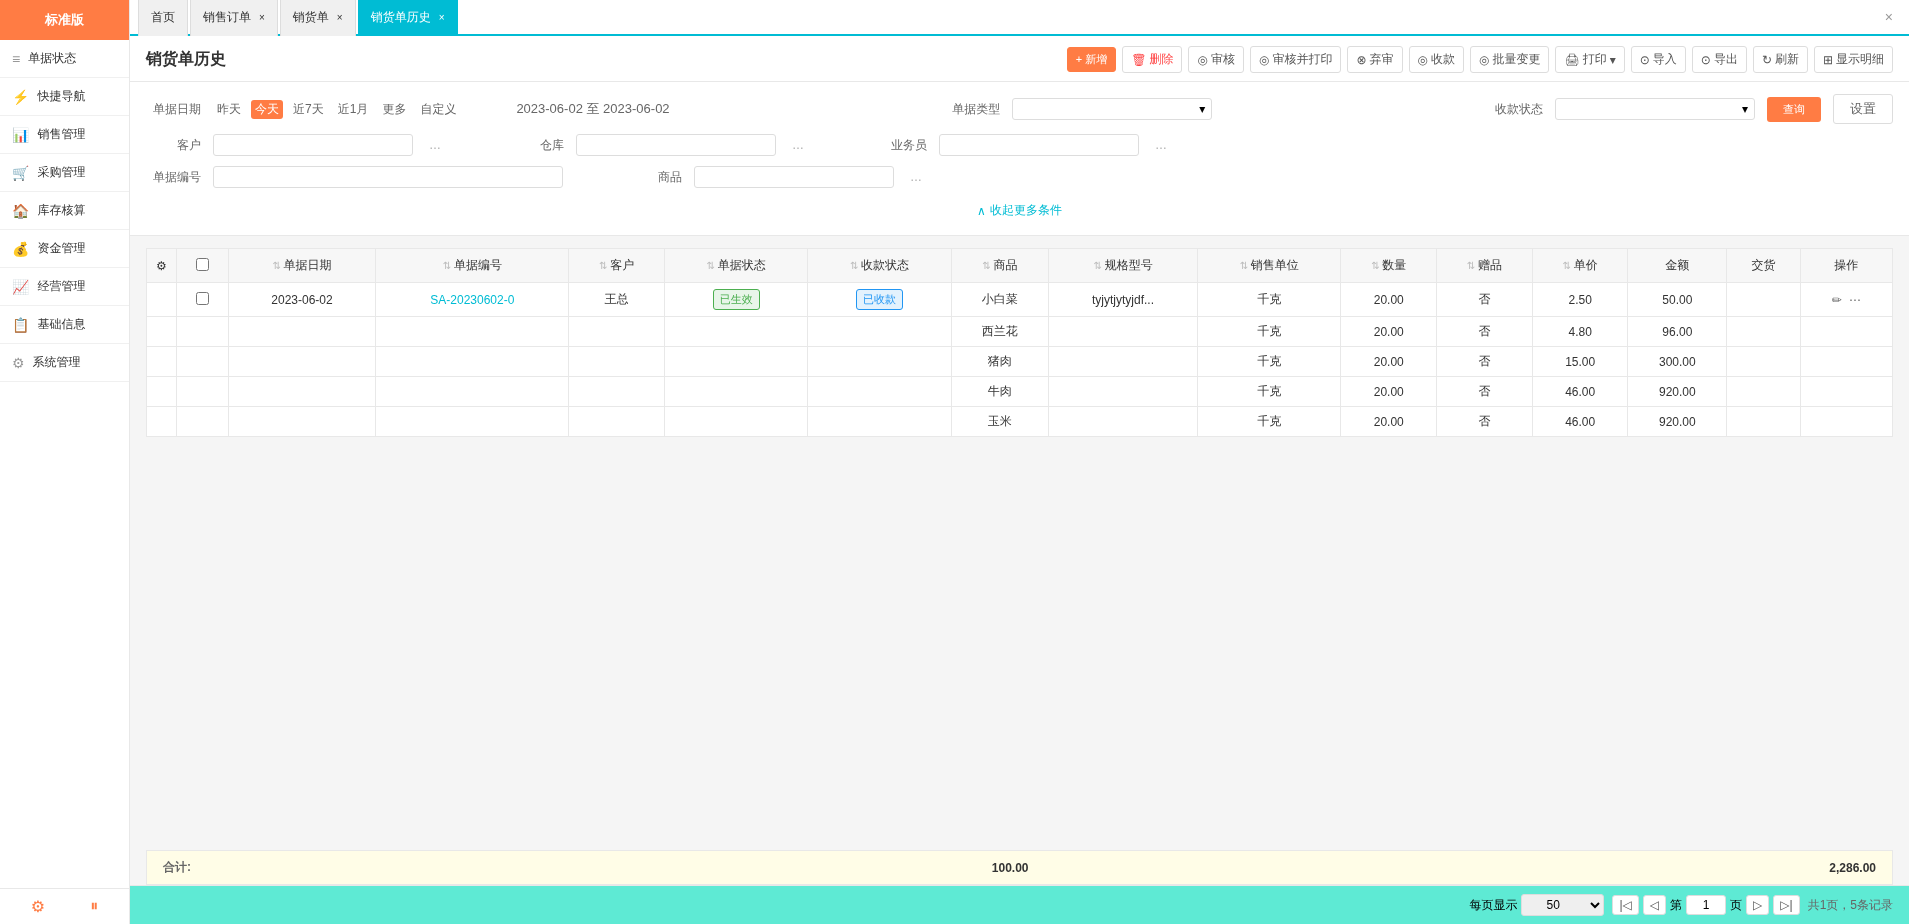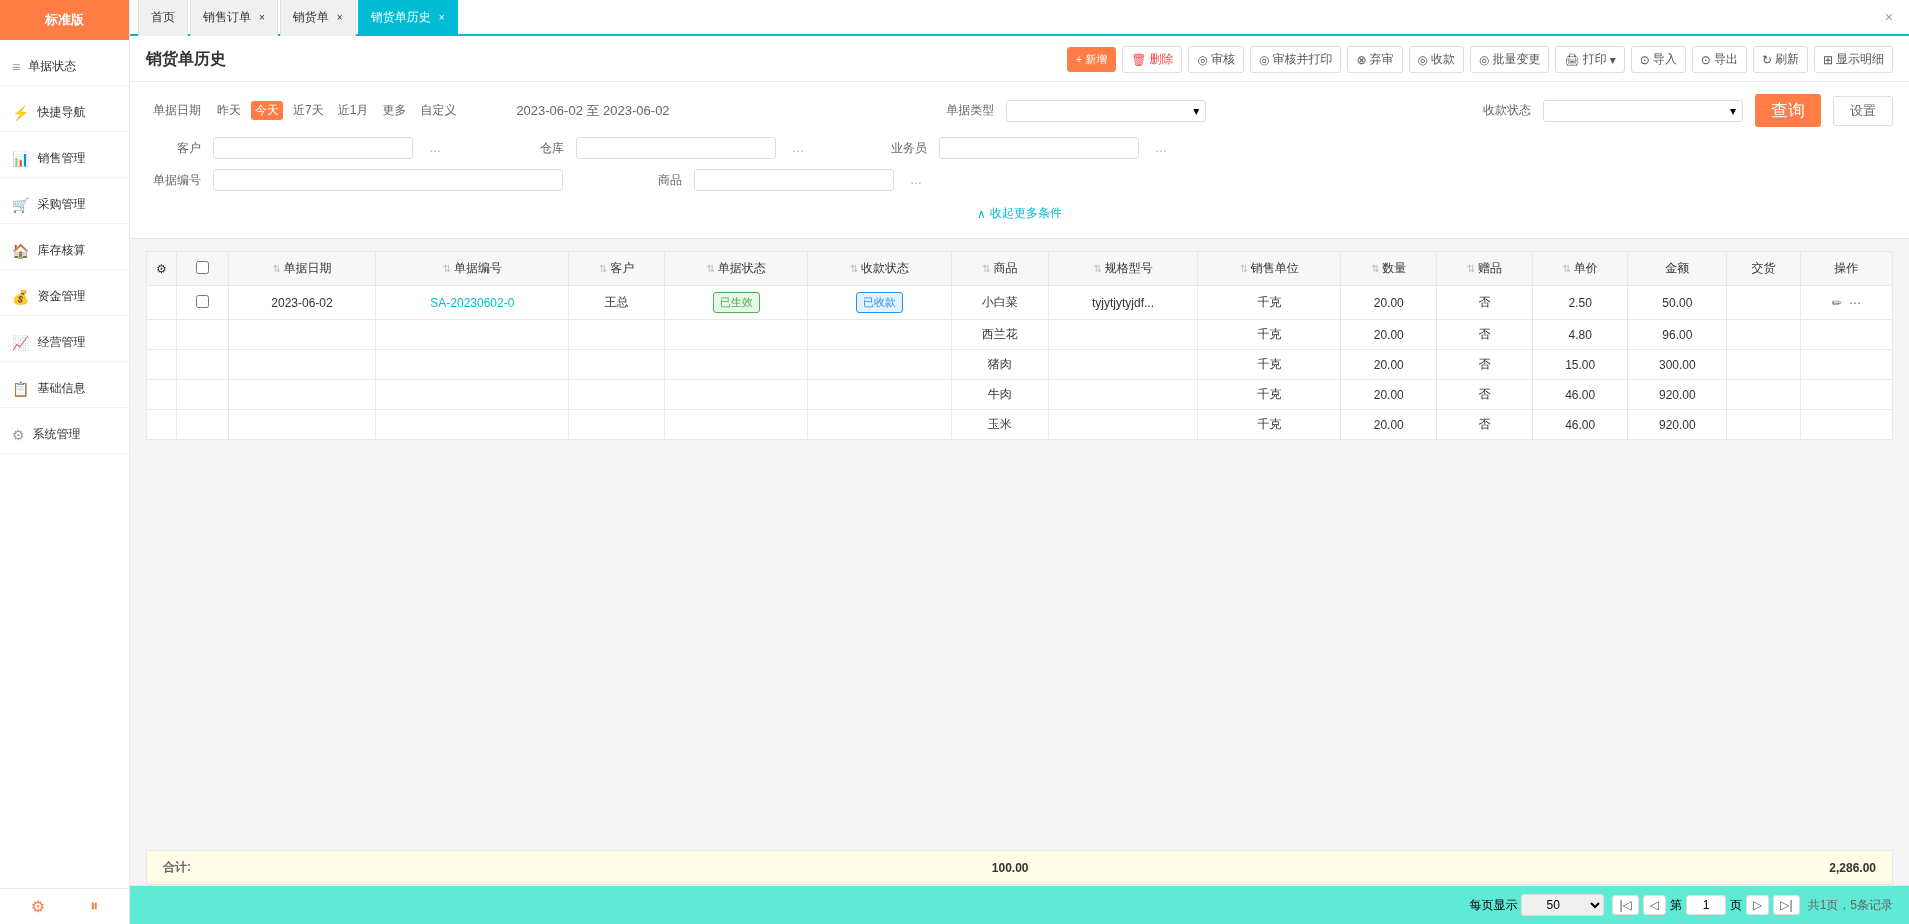--- a/index.html
+++ b/index.html
@@ -7,21 +7,20 @@
 
     
     .sidebar {
       width: 130px;
       background: #fff;
       border-right: 1px solid #e8e8e8;
       display: flex;
       flex-direction: column;
       height: 100%;
       flex-shrink: 0;
-      gap: 8px;
     }
     .sidebar-logo {
       height: 40px;
       background: #ff7c44;
       display: flex;
       align-items: center;
       justify-content: center;
       color: #fff;
       font-size: 13px;
       font-weight: bold;
@@ -315,21 +314,21 @@
     }
     .page-info { color: #666; }
 
     .query-btn {
       background: #ff7c44;
       color: #fff;
       border: none;
       border-radius: 3px;
       padding: 5px 16px;
       cursor: pointer;
-      font-size: 17px;
+      font-size: 11px;
     }
     .settings-btn {
       background: #fff;
       color: #666;
       border: 1px solid #ddd;
       border-radius: 3px;
       padding: 5px 16px;
       cursor: pointer;
       font-size: 13px;
     }

